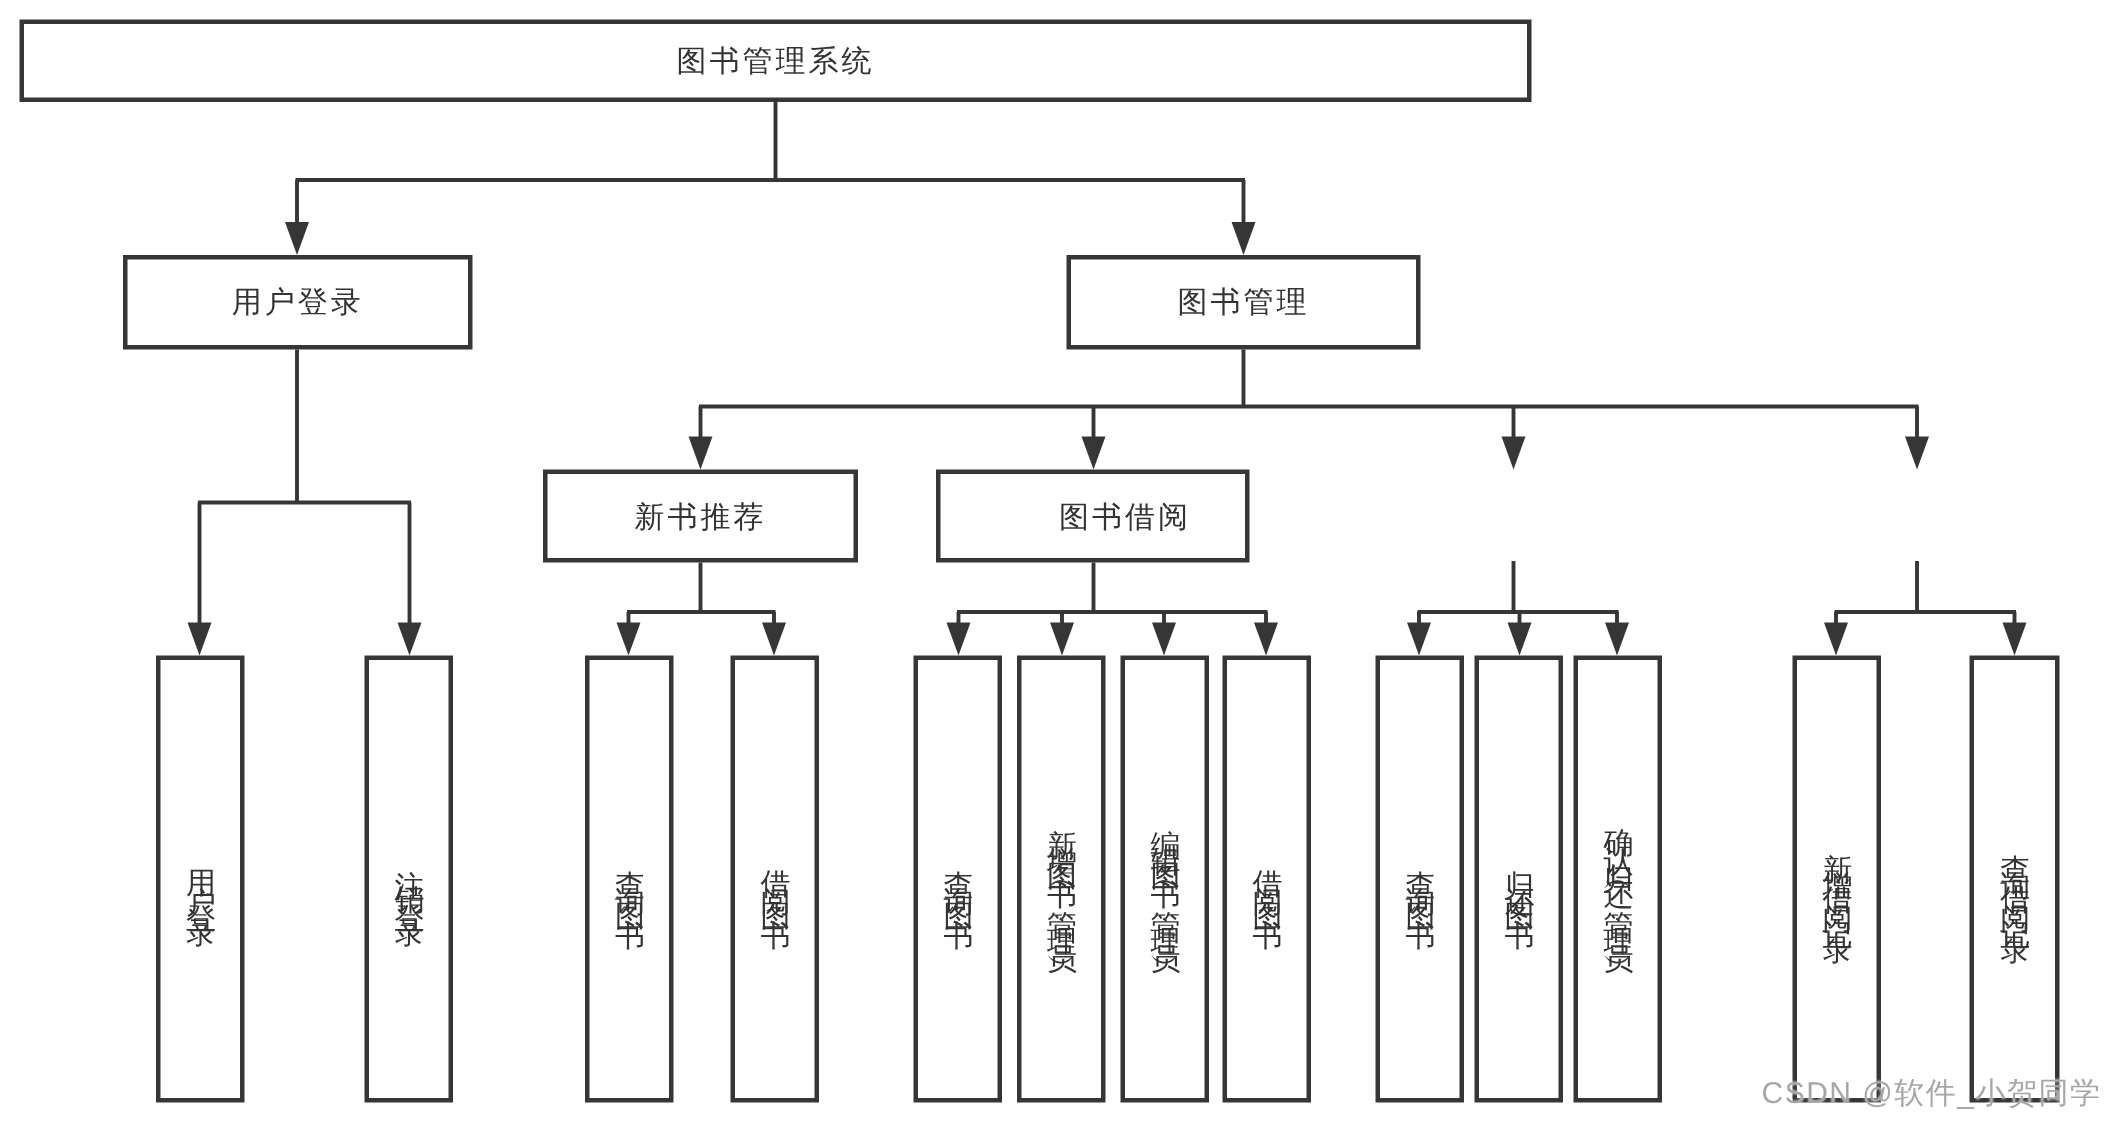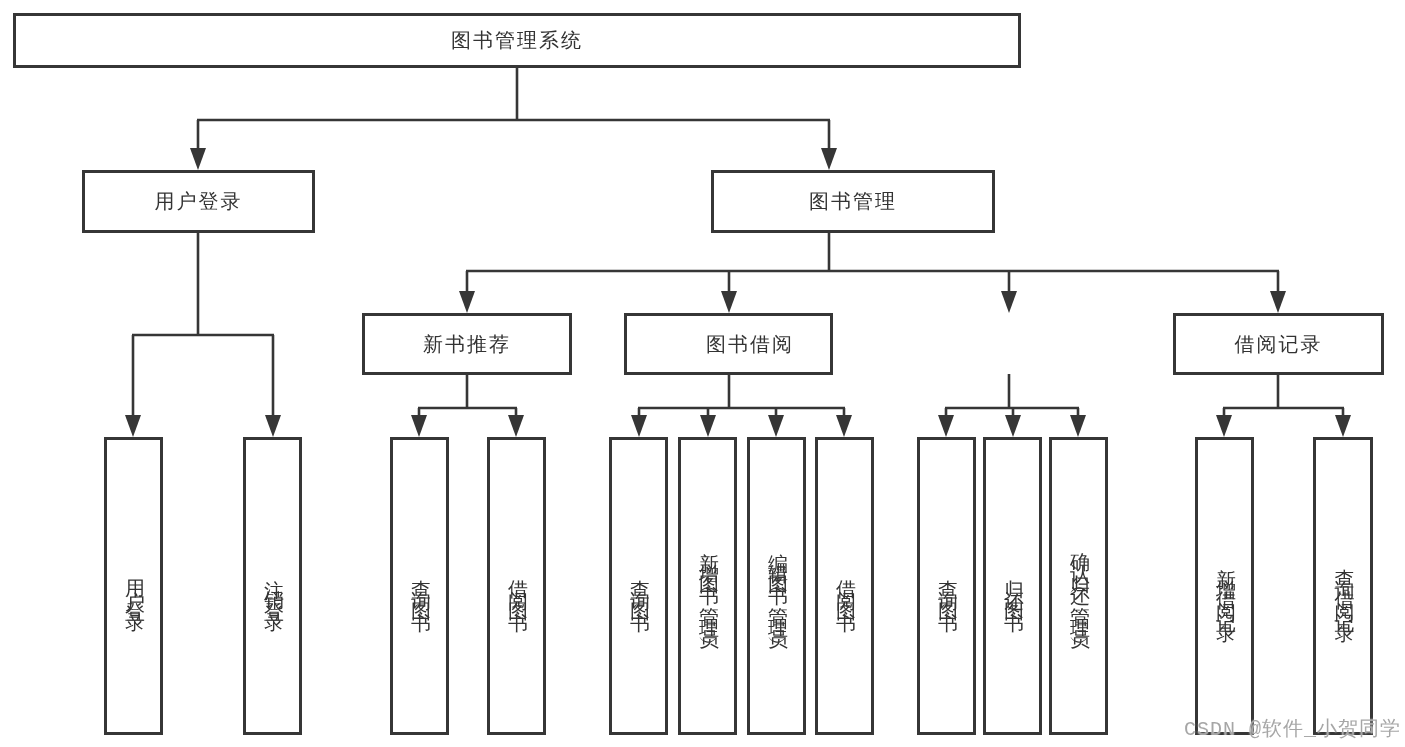--- a/index.html
+++ b/index.html
@@ -8,21 +8,21 @@
     --box-bg:#ffffff;
     --page-bg:#ffffff;
     --watermark:#a6a6a6;
   }
   html,body{margin:0;padding:0;background:var(--page-bg);}
   .stage{
     position:relative;
     width:1405px;height:747px;
     background:var(--page-bg);
     overflow:hidden;
-    font-family:Liberation Mono, monospace;
+    font-family:Liberation Sans, sans-serif;
     color:var(--text);
   }
   .connectors{position:absolute;left:0;top:0;z-index:1;}
   .connectors line{stroke:var(--line);stroke-width:2.6;}
   .connectors path{fill:var(--line);stroke:none;}
   .box{
     position:absolute;
     box-sizing:border-box;
     background:var(--box-bg);
     border:3px solid var(--line);
@@ -129,25 +129,24 @@
       <line x1="1224" y1="408" x2="1224" y2="417"></line>
       <path d="M1224 437 L1216 415 L1232 415 Z"></path>
       <line x1="1343" y1="408" x2="1343" y2="417"></line>
       <path d="M1343 437 L1335 415 L1351 415 Z"></path>
     </g>
   </svg>
 
   <div class="box" style="left:13px;top:13px;width:1008px;height:55px;">图书管理系统</div>
 
   <div class="box" style="left:82px;top:170px;width:233px;height:63px;">用户登录</div>
-  <div class="box" style="left:711px;top:170px;width:284px;height:63px;">图书管理</div>
+  <div class="box" style="left:711px;top:170px;width:236px;height:63px;">图书管理</div>
 
   <div class="box" style="left:362px;top:313px;width:210px;height:62px;">新书推荐</div>
   <div class="box" style="left:624px;top:313px;width:209px;height:62px;padding-left:43px;">图书借阅</div>
-  <div class="box" style="left:1173px;top:313px;width:211px;height:62px;">借阅记录</div>
 
   <div class="box leaf" style="left:104px;">
     <span>用户登录</span>
   </div>
   <div class="box leaf" style="left:243px;">
     <span>注销登录</span>
   </div>
   <div class="box leaf" style="left:390px;">
     <span>查询图书</span>
   </div>

